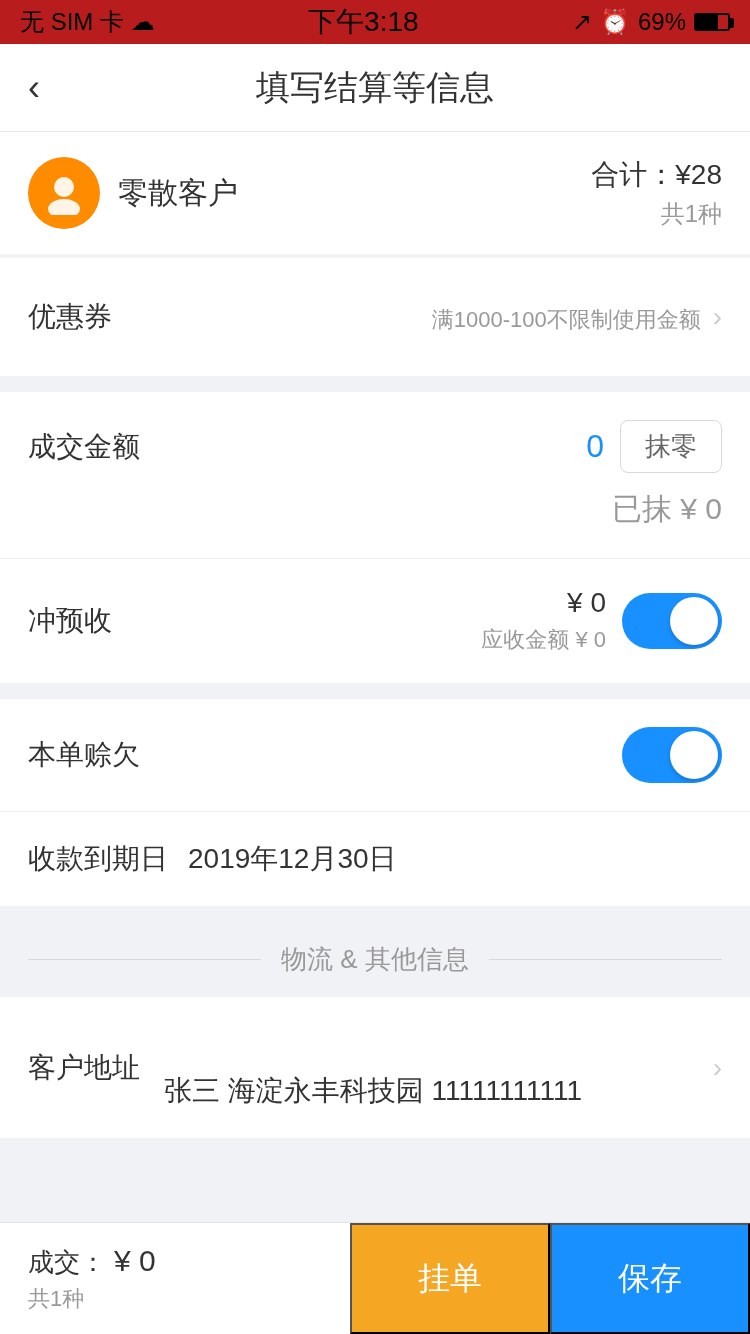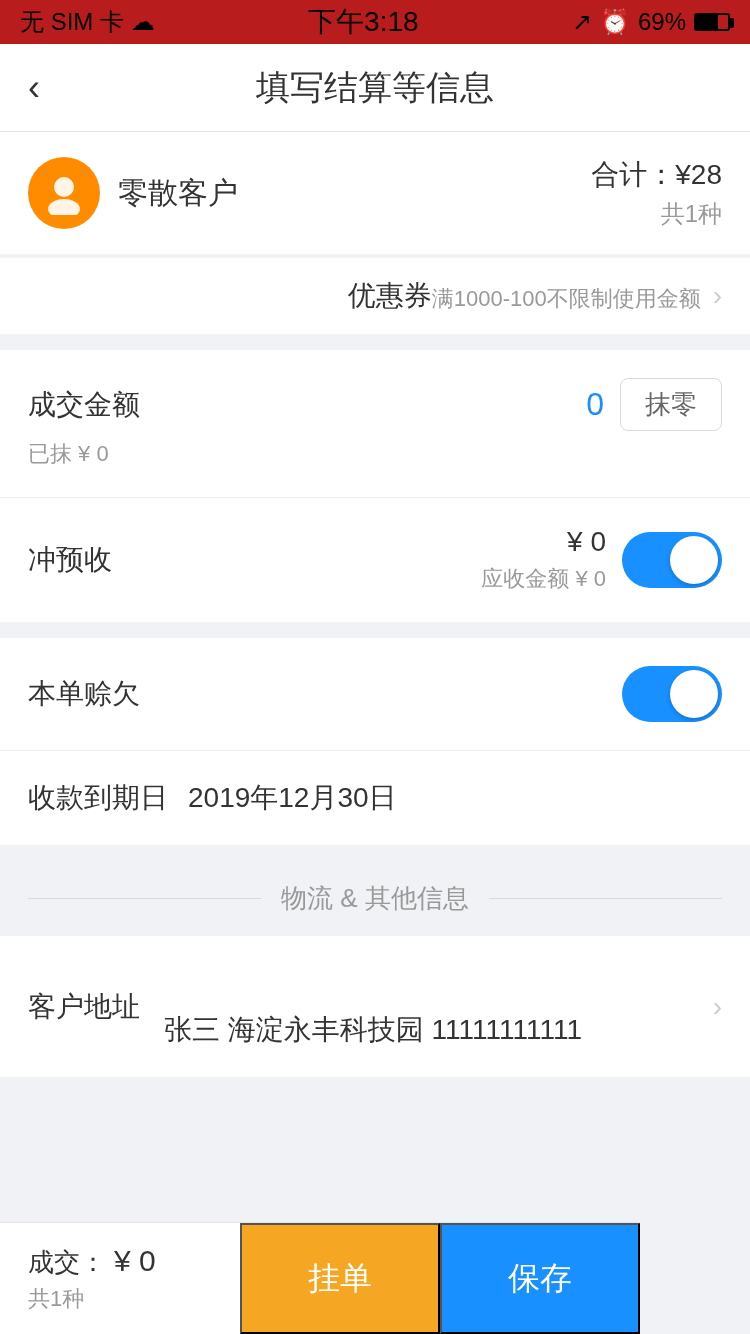--- a/index.html
+++ b/index.html
@@ -85,24 +85,24 @@
       align-items: center;
       justify-content: center;
     }
     .customer-name { font-size: 30px; color: #333; font-weight: 400; }
     .customer-right { text-align: right; }
     .total-amount { font-size: 28px; color: #333; }
     .total-count { font-size: 24px; color: #999; margin-top: 4px; }
 
     
     .row-item {
-      padding: 19px 28px;
-      display: flex;
-      align-items: center;
-      justify-content: flex-end;
+      padding: 40px 28px;
+      display: flex;
+      align-items: center;
+      justify-content: space-between;
       border-bottom: 1px solid #f0f0f0;
     }
     .row-item:last-child { border-bottom: none; }
     .row-label { font-size: 28px; color: #333; }
     .row-right { display: flex; align-items: center; gap: 12px; }
     .row-value-block { text-align: right; }
     .discount-amount { font-size: 32px; color: #f5222d; font-weight: 500; }
     .discount-desc { font-size: 22px; color: #999; margin-top: 6px; }
     .chevron-right {
       font-size: 28px;
@@ -131,24 +131,24 @@
     .round-btn {
       border: 1px solid #d9d9d9;
       border-radius: 8px;
       padding: 8px 24px;
       font-size: 26px;
       color: #666;
       background: #fff;
       cursor: pointer;
     }
     .transaction-sub {
-      text-align: left;
-      font-size: 22px;
+      text-align: right;
+      font-size: 30px;
       color: #999;
-      margin-top: 8px;
+      margin-top: 16px;
     }
 
     
     .prereceive-row {
       padding: 28px 28px;
       display: flex;
       align-items: center;
       justify-content: space-between;
       gap: 39px;
     }
@@ -226,21 +226,21 @@
     }
     .address-label { font-size: 28px; color: #333; flex-shrink: 0; margin-right: 24px; }
     .address-value { font-size: 28px; color: #333; flex: 1; margin-top: 47px; }
     .address-right { display: flex; align-items: center; }
 
     
     .bottom-footer {
       position: fixed;
       bottom: 0;
       left: 0;
-      width: 640px;
+      width: 750px;
       height: 112px;
       display: flex;
       background: #fff;
       border-top: 1px solid #e5e5e5;
     }
     .footer-info {
       flex: 1;
       display: flex;
       flex-direction: column;
       justify-content: center;

